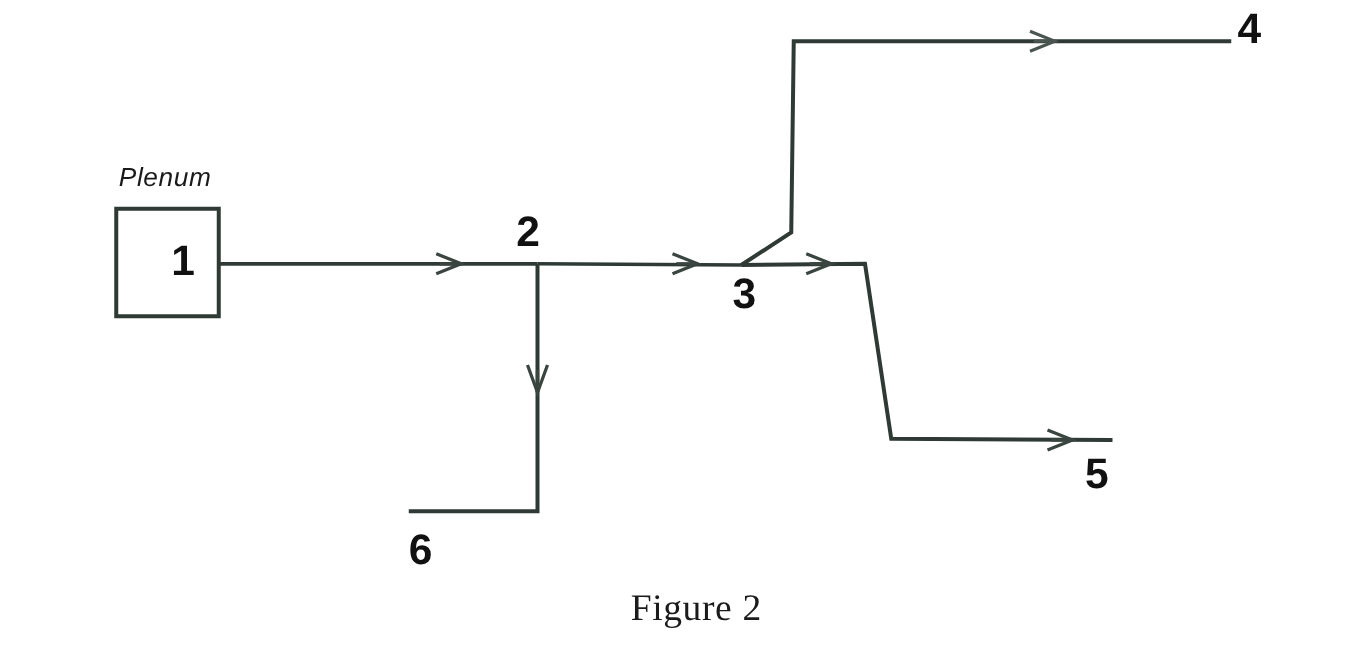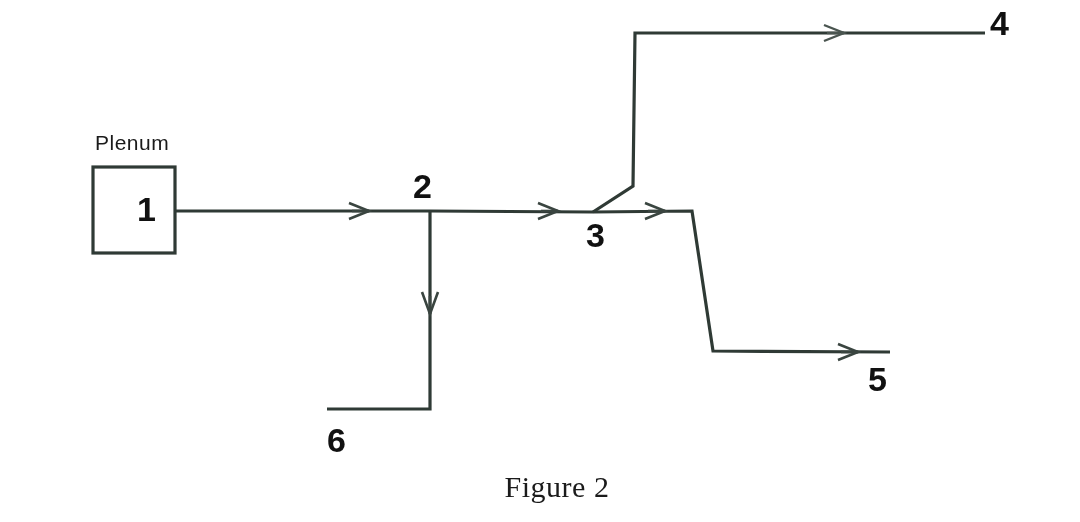--- a/index.html
+++ b/index.html
@@ -33,20 +33,21 @@
     user-select: none;
   }
   .plenum-caption {
     position: absolute;
     font-family: "Liberation Sans", sans-serif;
     font-weight: 400;
     font-size: 21px;
     color: #1a1a1a;
     letter-spacing: 0.5px;
     white-space: nowrap;
+    font-style: italic;
   }
   .box-number {
     position: absolute;
     font-family: "Liberation Sans", sans-serif;
     font-weight: 700;
     font-size: 34px;
     color: #111111;
     white-space: nowrap;
   }
   .figure-caption {

